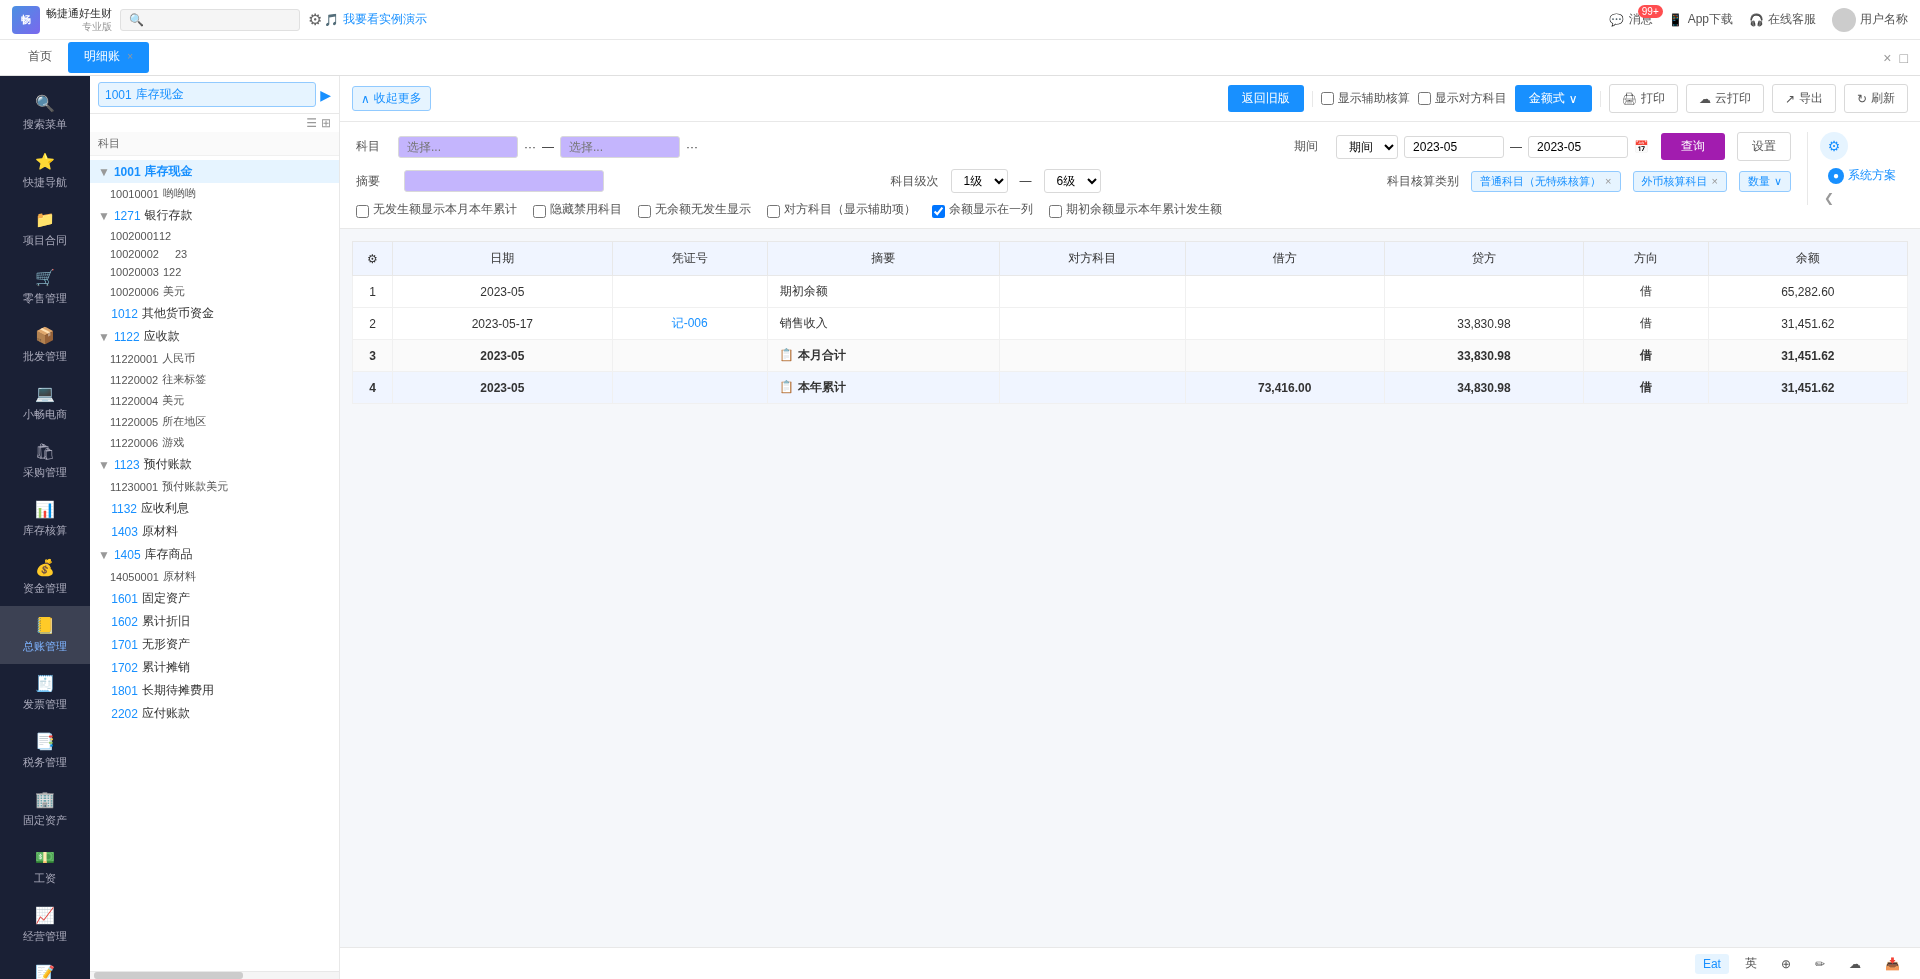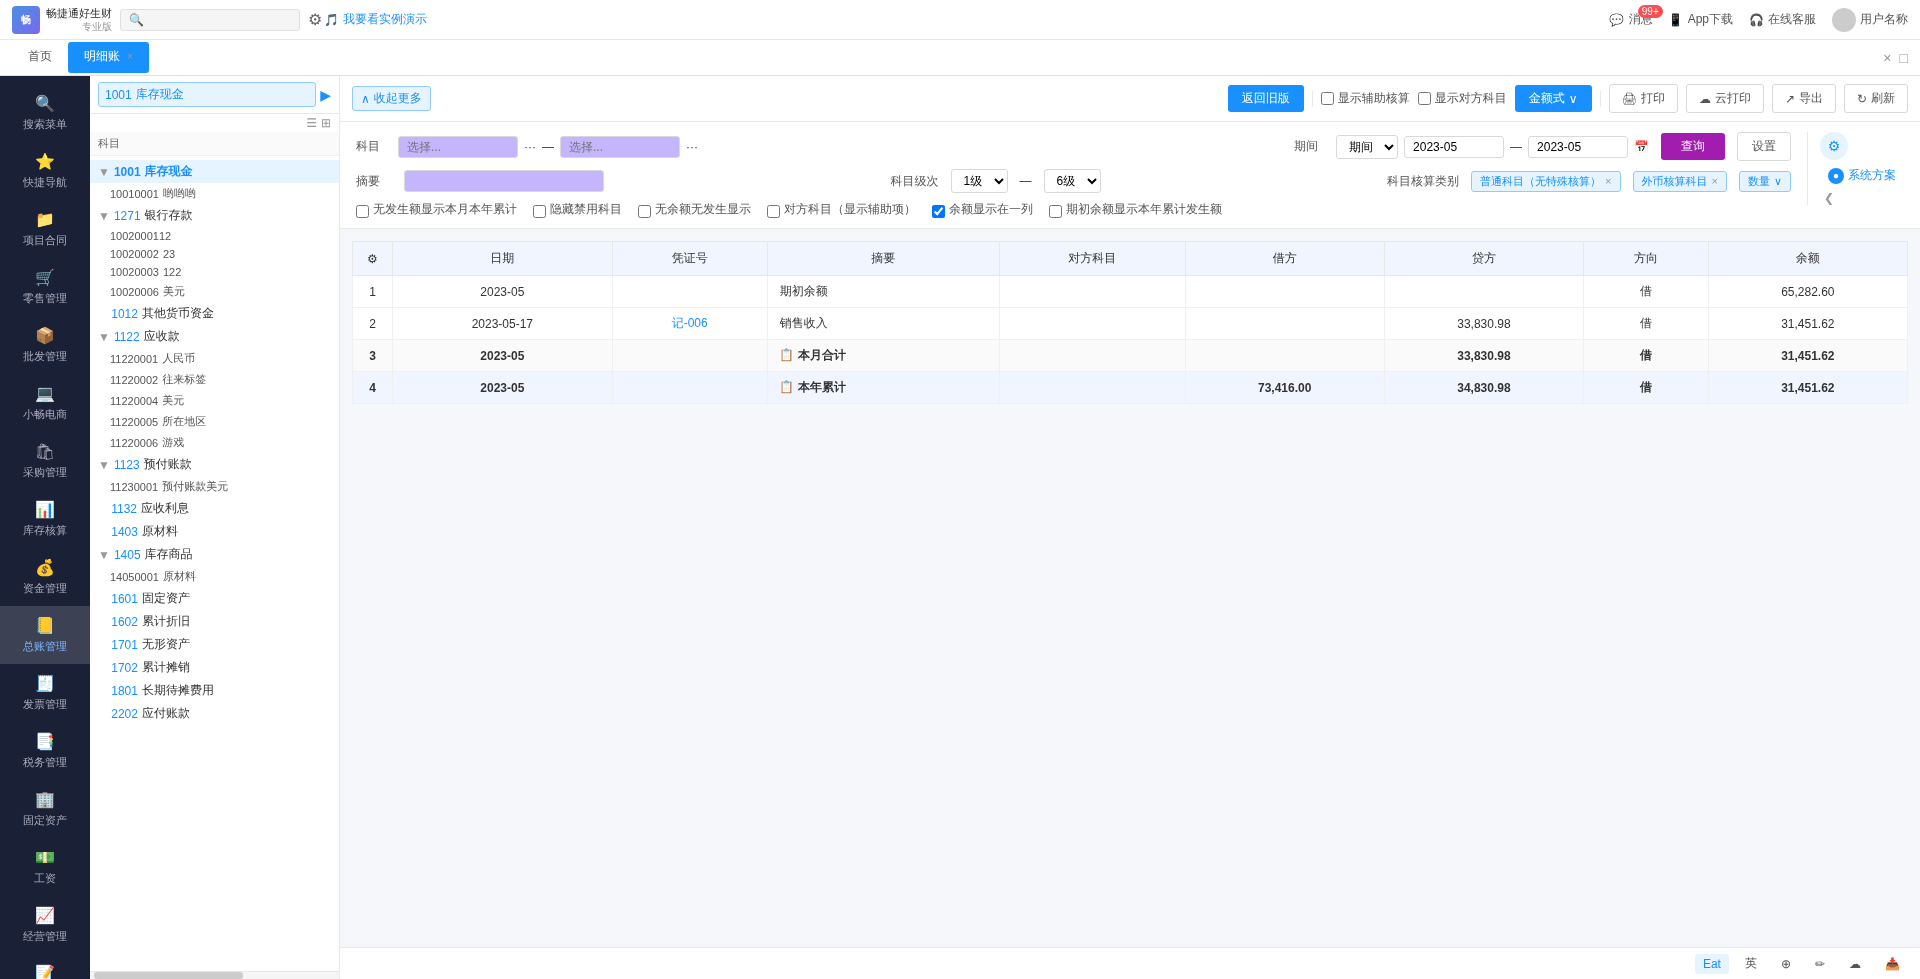--- a/index.html
+++ b/index.html
@@ -277,21 +277,21 @@
         <span class="arrow">▼</span>
         <span class="node-code">1271</span>
         <span>银行存款</span>
       </div>
       <div class="tree-node child">
         <span>10020001</span>
         <span style="">12</span>
       </div>
       <div class="tree-node child">
         <span>10020002</span>
-        <span style="margin-left:4px;">23</span>
+        <span style="margin-left:16px;">23</span>
       </div>
       <div class="tree-node child">
         <span>10020003</span>
         <span style="margin-left:4px;">122</span>
       </div>
       <div class="tree-node child">
         <span>10020006</span>
         <span style="margin-left:4px;">美元</span>
       </div>
 

